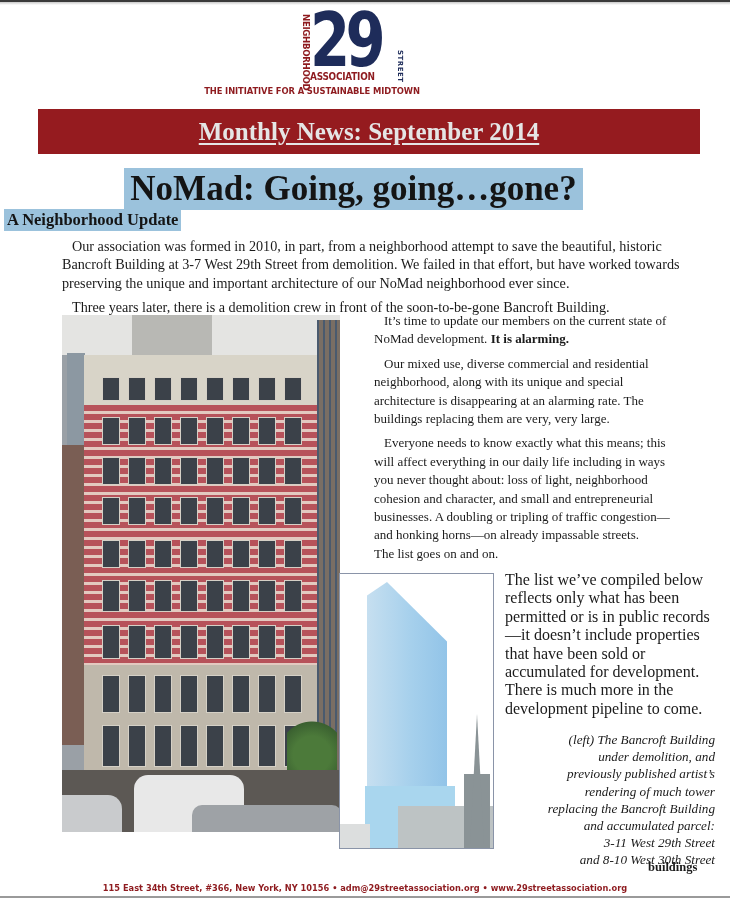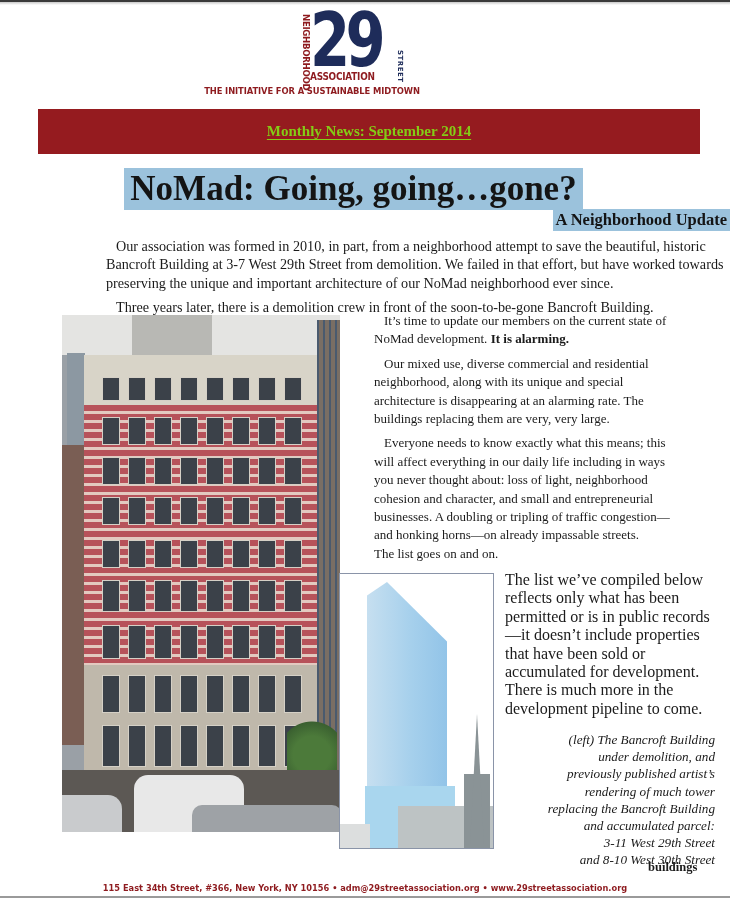--- a/index.html
+++ b/index.html
@@ -38,38 +38,38 @@
       font-family: "DejaVu Sans", sans-serif; font-weight: bold; font-size: 8.4px;
       color: #8e1b1f; letter-spacing: -0.1px;
     }
 
     
     .banner {
       position: absolute; left: 38px; top: 109px; width: 662px; height: 45px;
       background: #951b1f; display: flex; align-items: center; justify-content: center;
     }
     .banner-title {
-      color: #84cc16; font-family: "Liberation Serif", serif; font-weight: bold;
-      font-size: 15px; text-decoration: underline; text-underline-offset: 3px;
+      color: #e5e5e5; font-family: "Liberation Serif", serif; font-weight: bold;
+      font-size: 25px; text-decoration: underline; text-underline-offset: 3px;
     }
 
     
     .headline-wrap { position: absolute; left: 0; top: 168px; width: 707px; text-align: center; }
     .headline {
       display: inline-block; background: #9bc2dc; font-weight: bold; font-size: 35px;
       padding: 0 6px; line-height: 42px; color: #141414;
     }
-    .subhead-wrap { position: absolute; left: 4px; top: 209px; width: 726px; text-align: right; }
+    .subhead-wrap { position: absolute; left: 4px; top: 209px; width: 726px; text-align: left; }
     .subhead {
       display: inline-block; background: #9bc2dc; font-weight: bold; font-size: 16.5px;
       line-height: 22px; padding: 0 3px; color: #141414;
     }
 
     
-    .intro { position: absolute; left: 62px; top: 237px; width: 620px; font-size: 14.2px; line-height: 18.4px; margin-left: 44px; }
+    .intro { position: absolute; left: 62px; top: 237px; width: 620px; font-size: 14.2px; line-height: 18.4px; }
     .intro p { margin: 0 0 6px 0; text-indent: 10px; }
 
     
     .rcol { position: absolute; left: 374px; top: 312px; width: 300px; font-size: 13px; line-height: 18.4px; }
     .rcol p { margin: 0 0 6px 0; text-indent: 10px; }
     .rcol p.noindent { text-indent: 0; margin-top: -6px; }
     .lower-col { position: absolute; left: 505px; top: 571px; width: 210px; font-size: 16px; line-height: 18.4px; }
     .lower-col p { margin: 0; }
     .caption {
       position: absolute; left: 505px; top: 731px; width: 210px;

